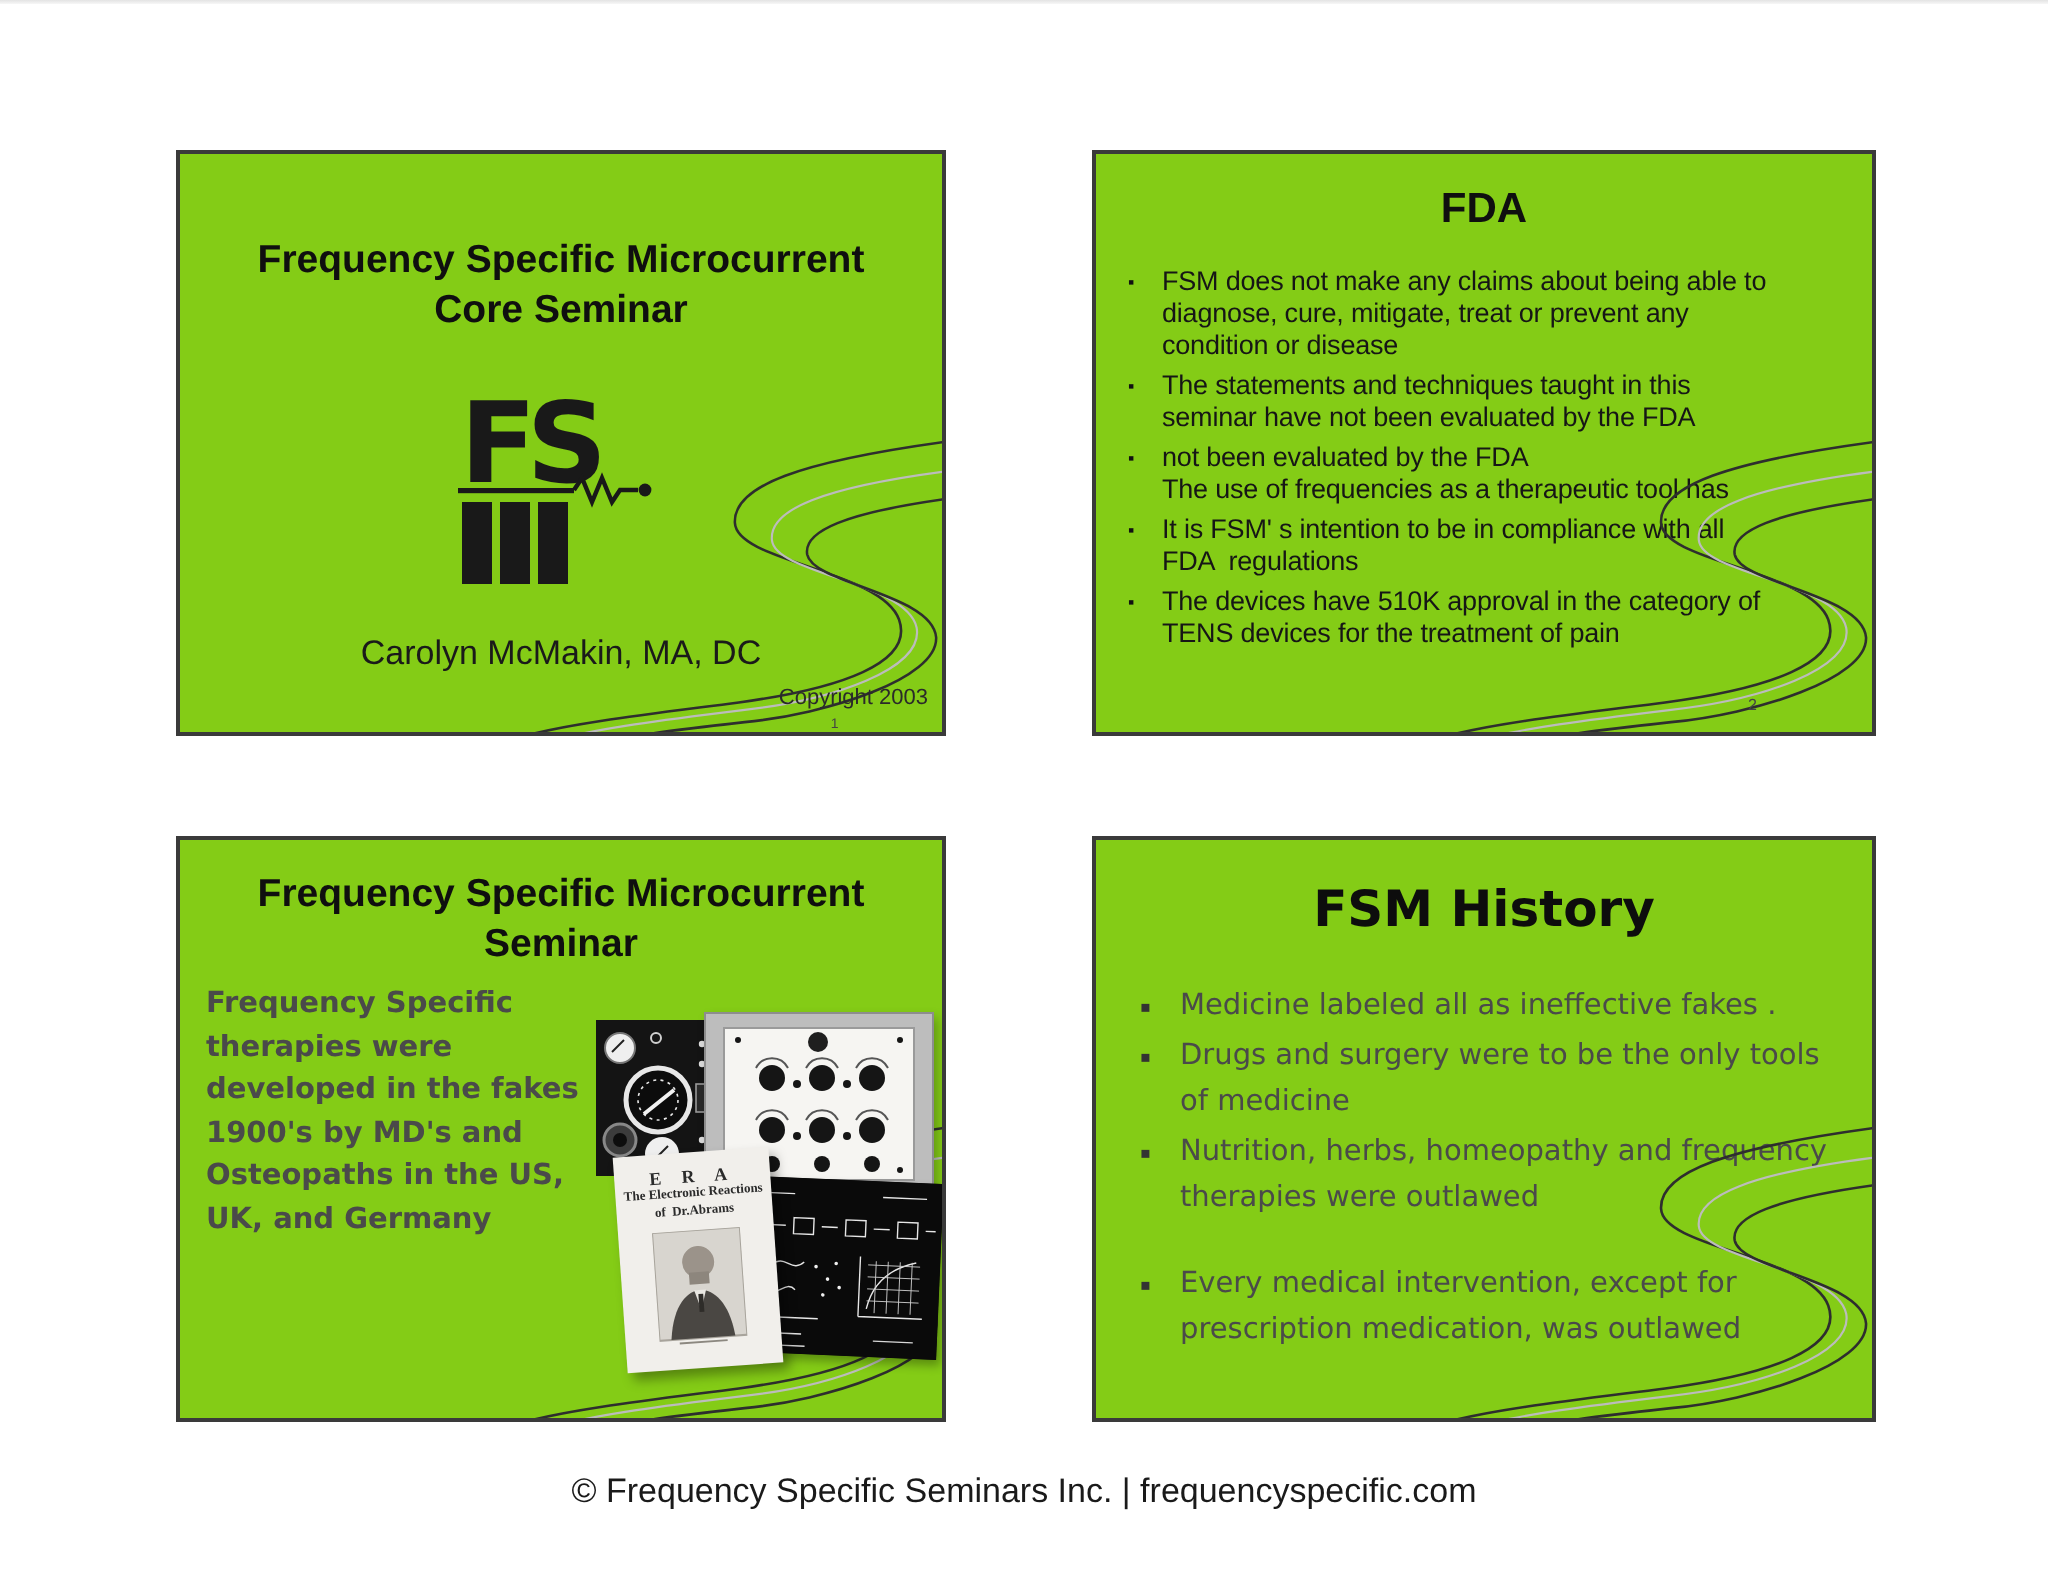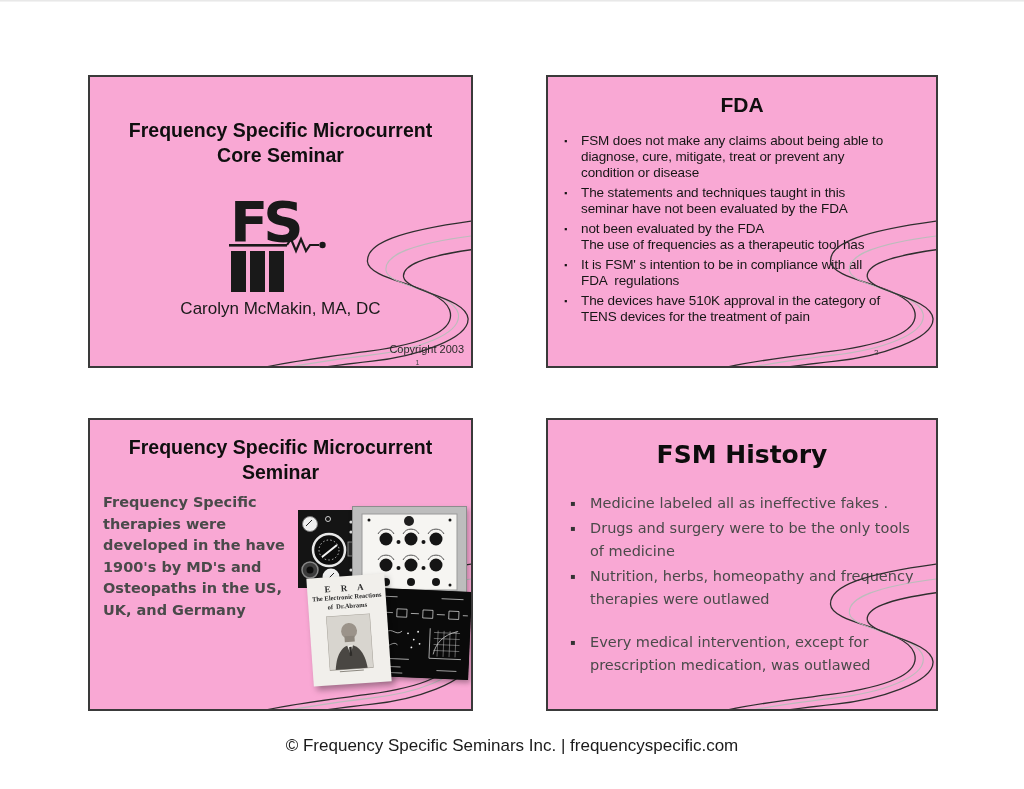--- a/index.html
+++ b/index.html
@@ -4,36 +4,36 @@
 <style>
   * { margin:0; padding:0; box-sizing:border-box; }
   html,body { background:#ffffff; }
   .canvas {
     position:relative; width:1024px; height:789px; background:#ffffff;
     font-family:"Liberation Sans", sans-serif; overflow:hidden;
   }
   .top-edge { position:absolute; left:0; top:0; width:1024px; height:2px;
     background:linear-gradient(#e3e3e3,#f7f7f7); }
 
-  .slide { position:absolute; width:392px; height:293px; background:#f9a8d4;
+  .slide { position:absolute; width:392px; height:293px; background:#84cc16;
     border:2px solid #3a3a3a; overflow:hidden; }
   .s1 { left:88px;  top:75px;  width:385px; }
   .s2 { left:546px; top:75px; }
   .s3 { left:88px;  top:418px; width:385px; }
   .s4 { left:546px; top:418px; }
 
   .swoosh { position:absolute; left:0; top:0; width:100%; height:100%;
     pointer-events:none; z-index:4; }
 
   
   .s1-title { position:absolute; left:0; right:0; top:41px; text-align:center;
     font-weight:bold; font-size:19.5px; line-height:25px; color:#0f0f0f; z-index:2; }
   .s1-logo { position:absolute; left:50%; top:118px; transform:translateX(-50%);
     width:104px; height:97px; z-index:2; }
-  .s1-author { position:absolute; left:0; right:0; top:222px; text-align:center;
+  .s1-author { position:absolute; left:0; right:0; top:240px; text-align:center;
     font-size:17px; color:#1a1a1a; z-index:2; }
   .s1-footline { position:absolute; right:7px; top:266px; display:flex;
     align-items:flex-start; color:#2a2a2a; z-index:5;flex-direction:column; }
   .s1-copy { font-size:11px; }
   .s1-pgnum { font-size:7px; margin:4px 18px 0 26px; color:#444; }
   .s1-ed { font-size:10px; margin-top:1px;font-style:italic; }
 
   
   .s2-title { position:absolute; left:0; right:0; top:16px; text-align:center;
     font-weight:bold; font-size:21px; color:#0f0f0f; z-index:2; }
@@ -169,21 +169,21 @@
       <path d="M 391 175 C 341 182 319 191 321 203 C 324 218 385 223 387 245 C 388 266 331 284 289 288 C 253 292 228 295 207 300" fill="none" stroke="#2e2e2e" stroke-width="1.3"></path>
     </svg>
     <div class="s3-title">
       <div>Frequency Specific Microcurrent</div>
       <div>Seminar</div>
     </div>
     <div class="s3-body">
       <div>
         <div class="pline">Frequency Specific</div>
         <div class="pline">therapies were</div>
-        <div class="pline">developed in the have</div>
+        <div class="pline">developed in the fakes</div>
         <div class="pline">1900's by MD's and</div>
         <div class="pline">Osteopaths in the US,</div>
         <div class="pline">UK, and Germany</div>
       </div>
     </div>
 
     <div class="photo ph-device">
       <svg width="62" height="78" viewBox="0 0 62 78">
         <rect width="62" height="78" fill="#141414"></rect>
         <circle cx="12" cy="14" r="7.5" fill="#efefef"></circle>

